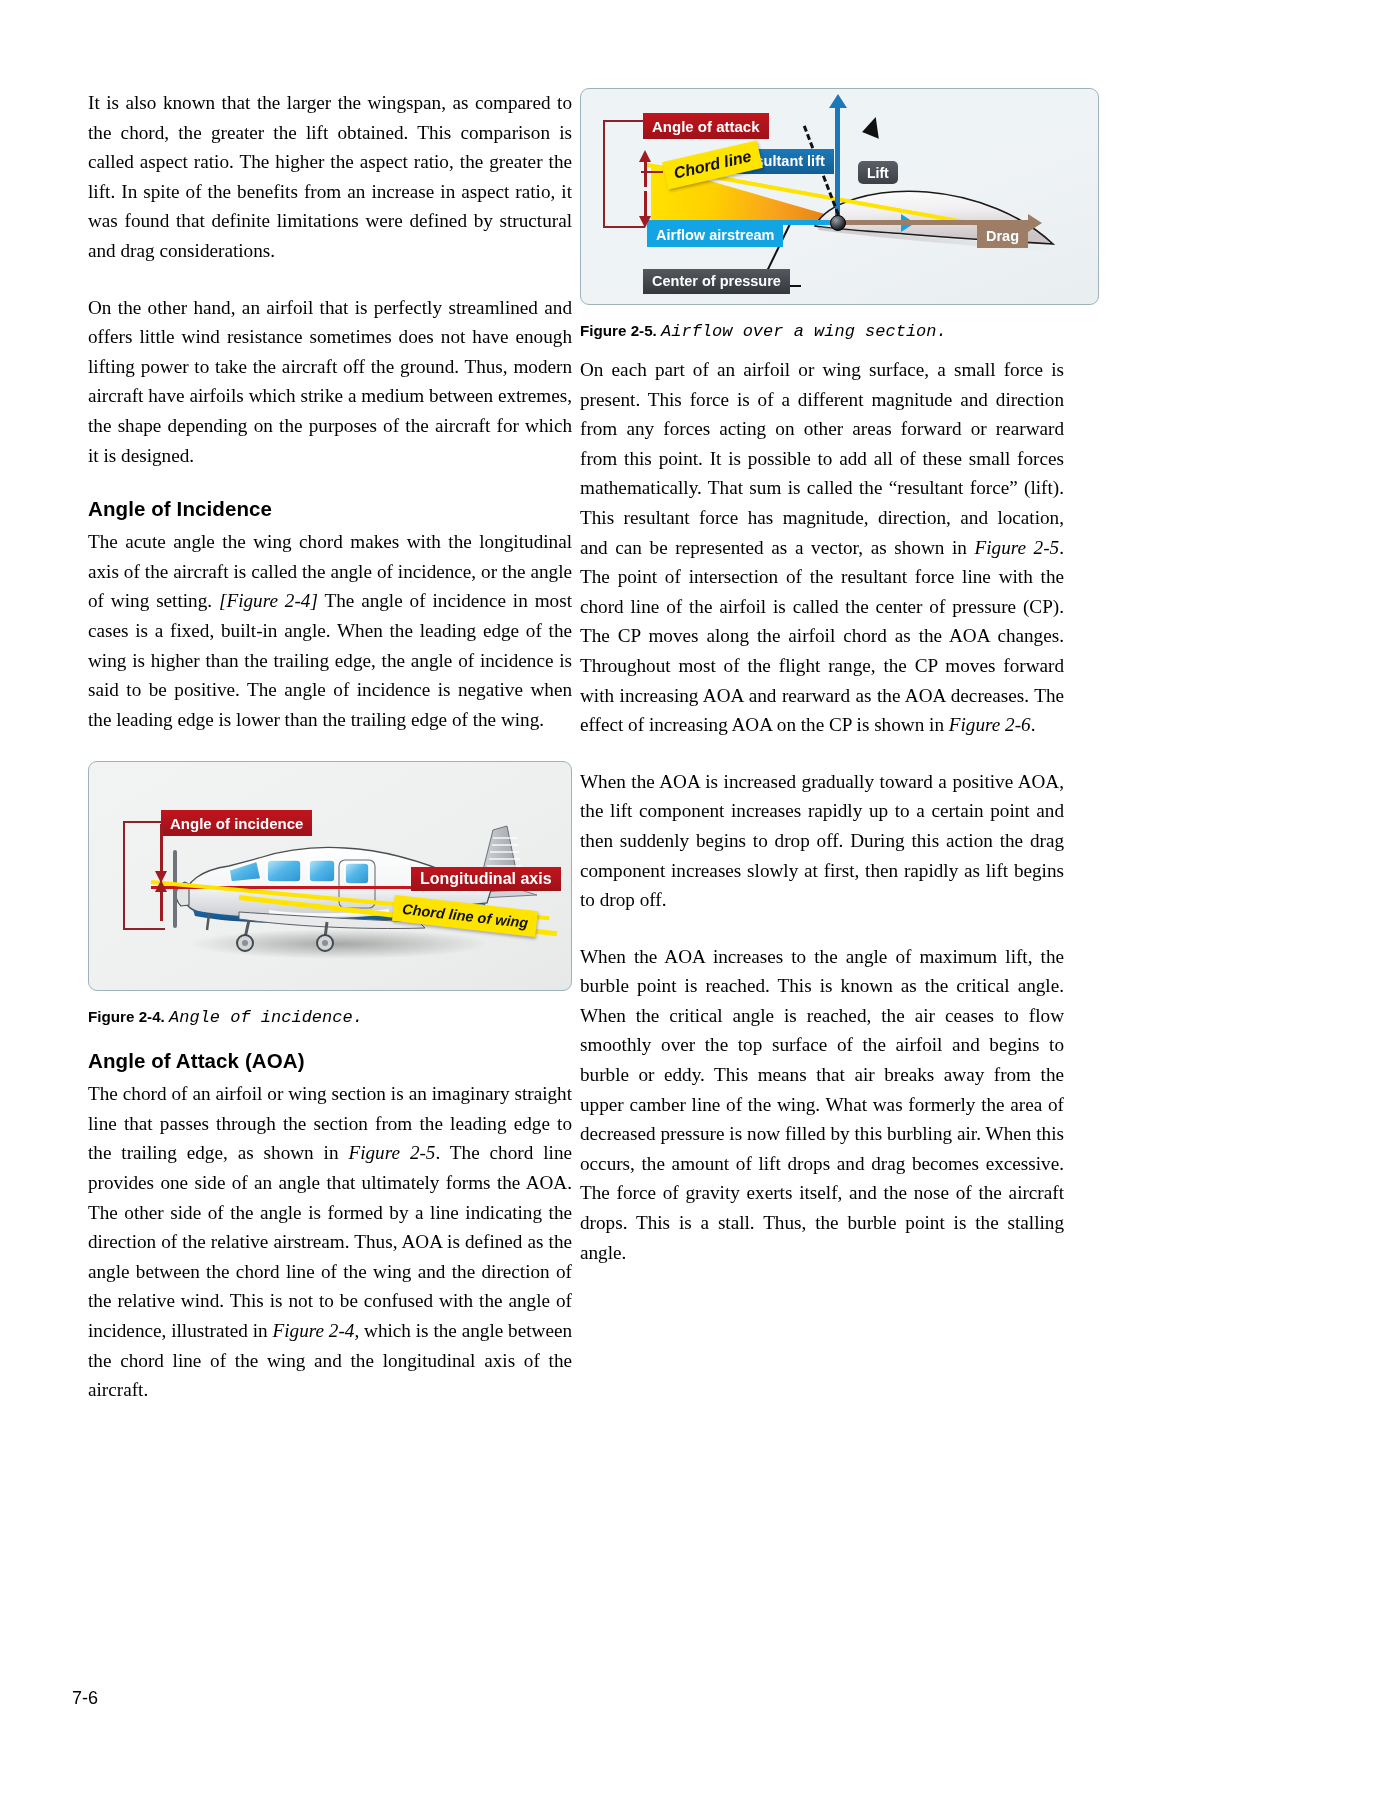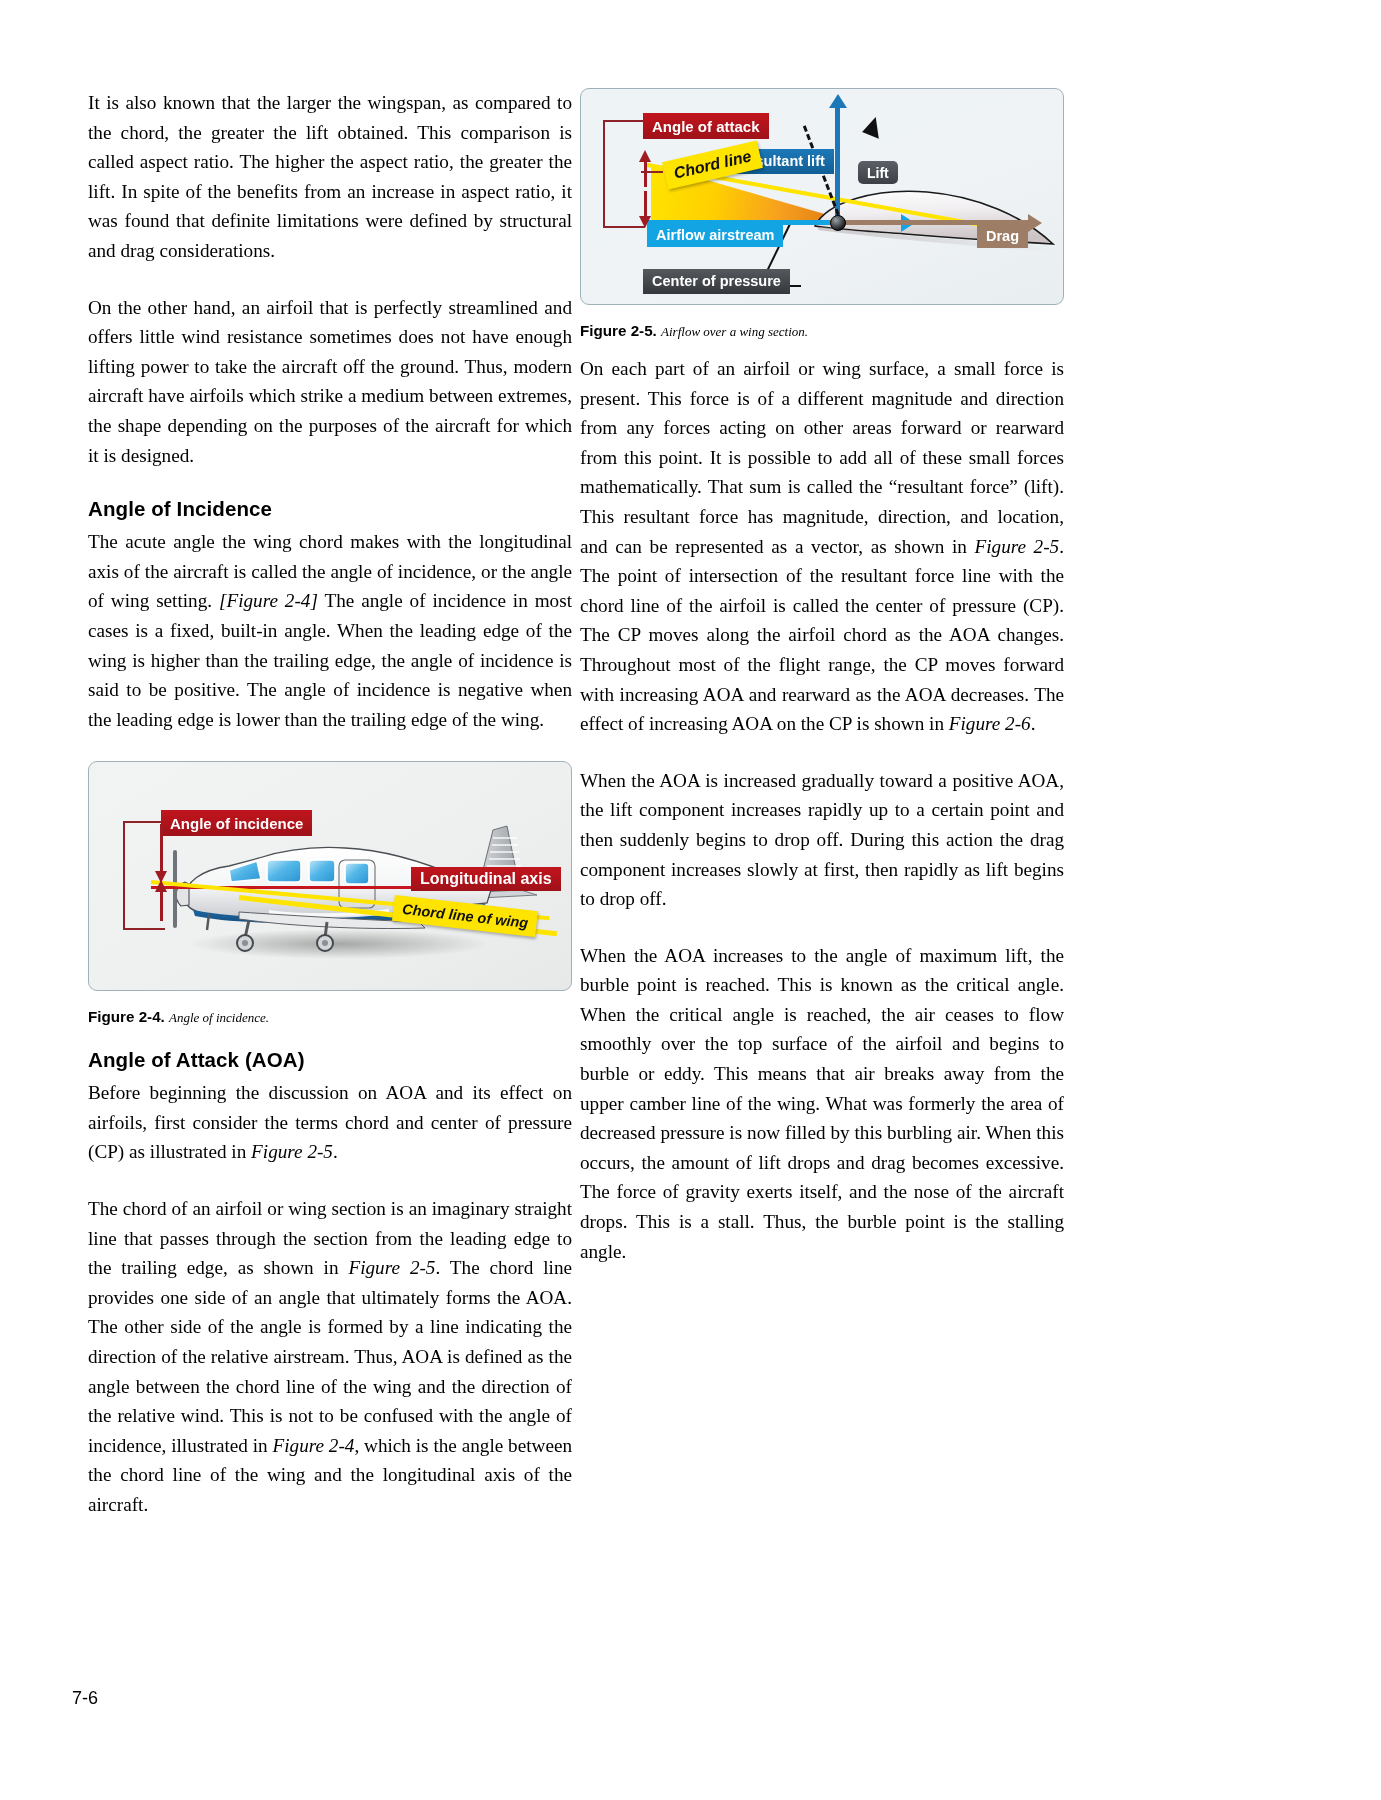--- a/index.html
+++ b/index.html
@@ -29,31 +29,31 @@
   .spacer-head{height:16px;}
   em{font-style:italic;}
 
   .figcap{
     font-family:"Liberation Sans",sans-serif;
     font-size:15.2px;
     margin-top:17px;
     margin-bottom:6px;
   }
   .figcap b{font-weight:bold;}
-  .figcap i{font-family:Liberation Serif, serif;font-style:italic;font-size:13px;}
+  .figcap i{font-family:Liberation Mono, monospace;font-style:italic;font-size:17px;}
 
   
   .figbox{
     position:relative;
     border:1px solid #9fb2bb;
     border-radius:9px;
     overflow:hidden;
     background:linear-gradient(160deg,#eef3f5 0%,#eff3f5 55%,#e9eef1 100%);
   }
-  .fig25{width:482px;height:215px;}
+  .fig25{width:482px;height:215px;padding-left:35px;}
   .fig24{width:482px;height:228px;background:linear-gradient(150deg,#f2f3f3 0%,#eeefef 60%,#e7e8e8 100%);}
 
   
   .lbl{
     position:absolute;
     font-family:"Liberation Sans",sans-serif;
     font-weight:bold;
     color:#fff;
     white-space:nowrap;
     line-height:1;
@@ -318,21 +318,20 @@
 
     <div class="figcap">
       <b>Figure 2-4.</b>
       <i>Angle of incidence.</i>
     </div>
 
     <div class="spacer-head"></div>
 
     <h2 class="head">Angle of Attack (AOA)</h2>
 
-    <p class="body"><span>Before beginning the discussion on AOA and its effect on airfoils, first consider the terms chord and center of pressure (CP) as illustrated in </span><em>Figure 2-5</em><span>.</span></p>
 
     <p class="body"><span>The chord of an airfoil or wing section is an imaginary straight line that passes through the section from the leading edge to the trailing edge, as shown in </span><em>Figure 2-5</em><span>. The chord line provides one side of an angle that ultimately forms the AOA. The other side of the angle is formed by a line indicating the direction of the relative airstream. Thus, AOA is defined as the angle between the chord line of the wing and the direction of the relative wind. This is not to be confused with the angle of incidence, illustrated in </span><em>Figure 2-4</em><span>, which is the angle between the chord line of the wing and the longitudinal axis of the aircraft.</span></p>
   </div>
 
   <div class="col col-right">
 
     <div class="figbox fig25">
 
       <div class="aoa-bracket"></div>
       <div class="aoa-bracket-stem"></div>

